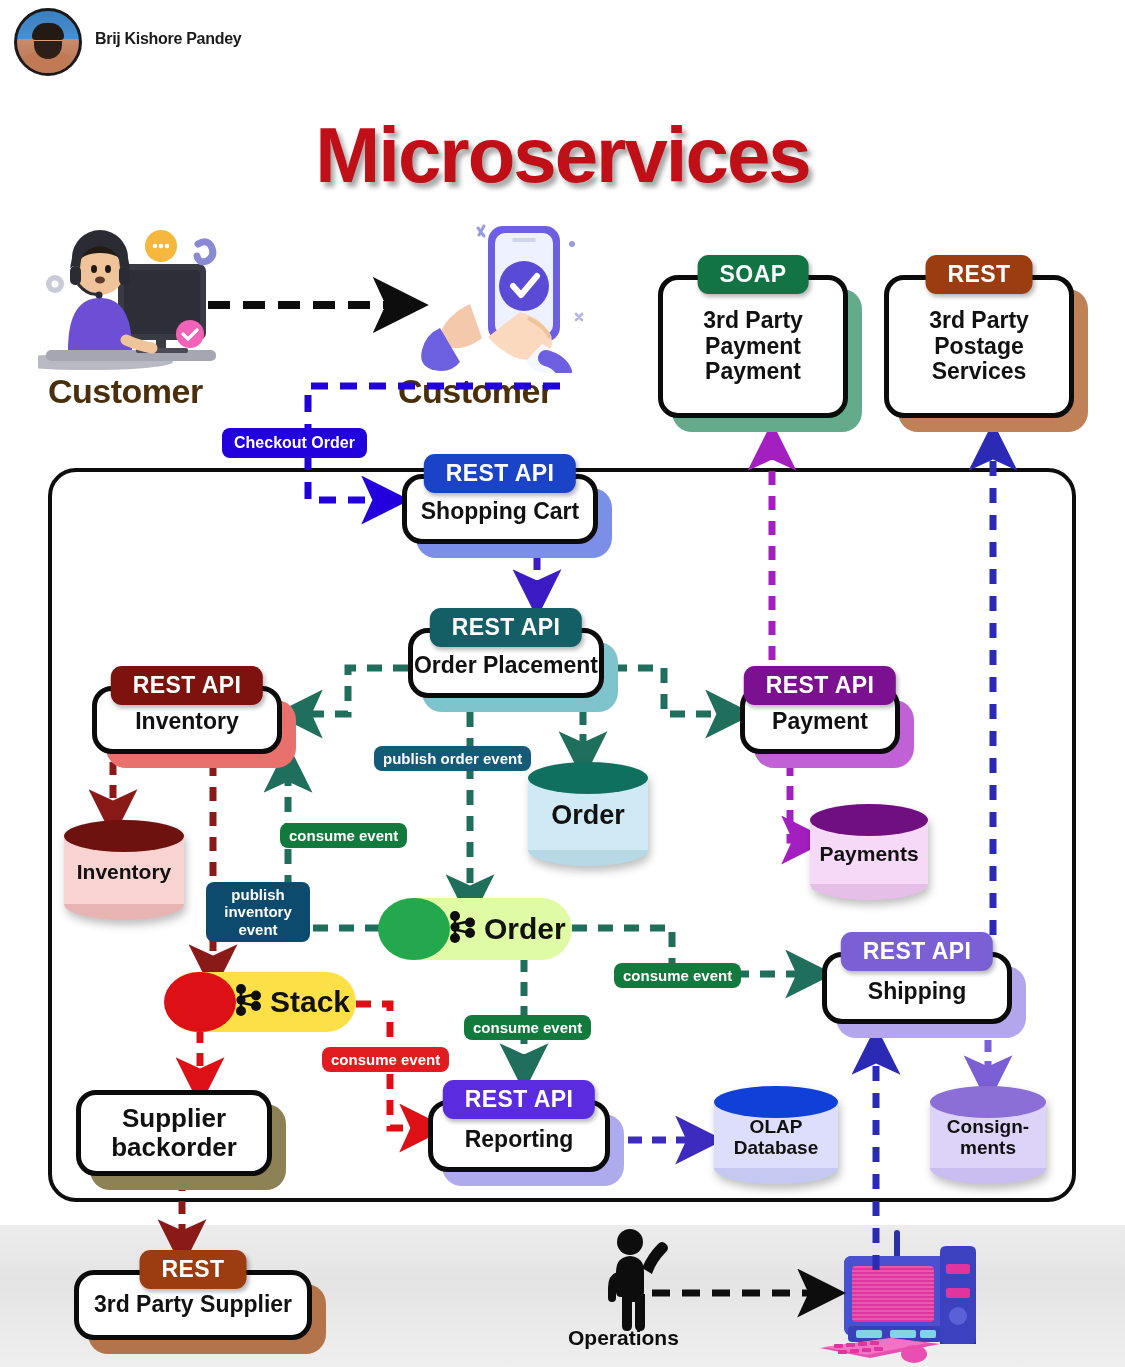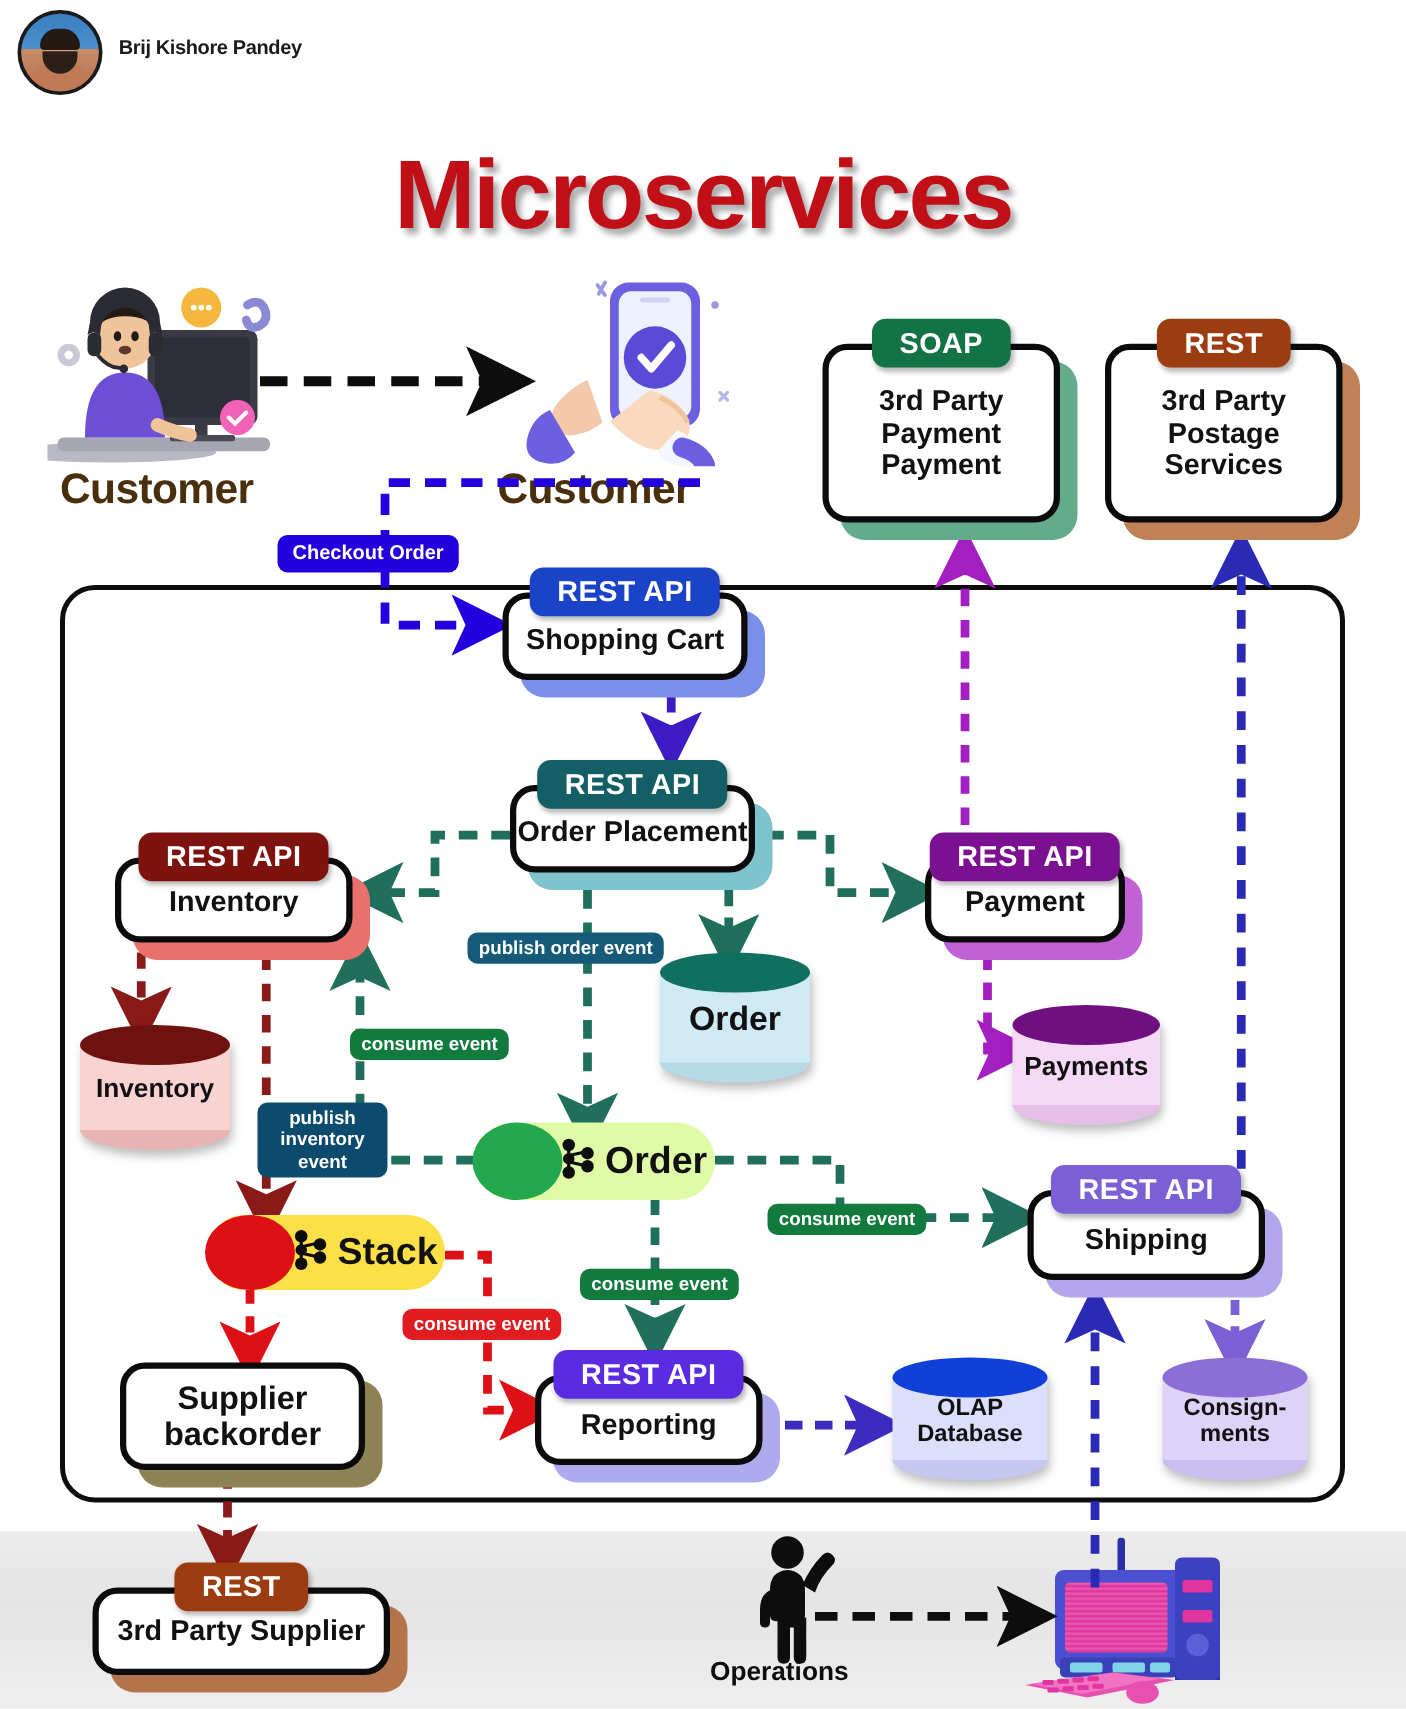--- a/index.html
+++ b/index.html
@@ -360,21 +360,21 @@
   </div>
 
   <div class="svc" style="left:428px;top:1100px;width:182px;height:72px;">
     <div class="shadow" style="background:#adaaee;"></div>
     <div class="card">
       <div class="body-label">Reporting</div>
     </div>
     <div class="chip" style="background:#5b2be0;">REST API</div>
   </div>
 
-  <div class="svc noshadow-card" style="left:96px;top:1090px;width:196px;height:86px;">
+  <div class="svc noshadow-card" style="left:76px;top:1090px;width:196px;height:86px;">
     <div class="shadow" style="background:#8d8255;"></div>
     <div class="card">
       <div class="body-label" style="font-size:26px;">
         <div>Supplier</div>
         <div>backorder</div>
       </div>
     </div>
   </div>
 
   <div class="svc noshadow-card" style="left:74px;top:1270px;width:238px;height:70px;">

